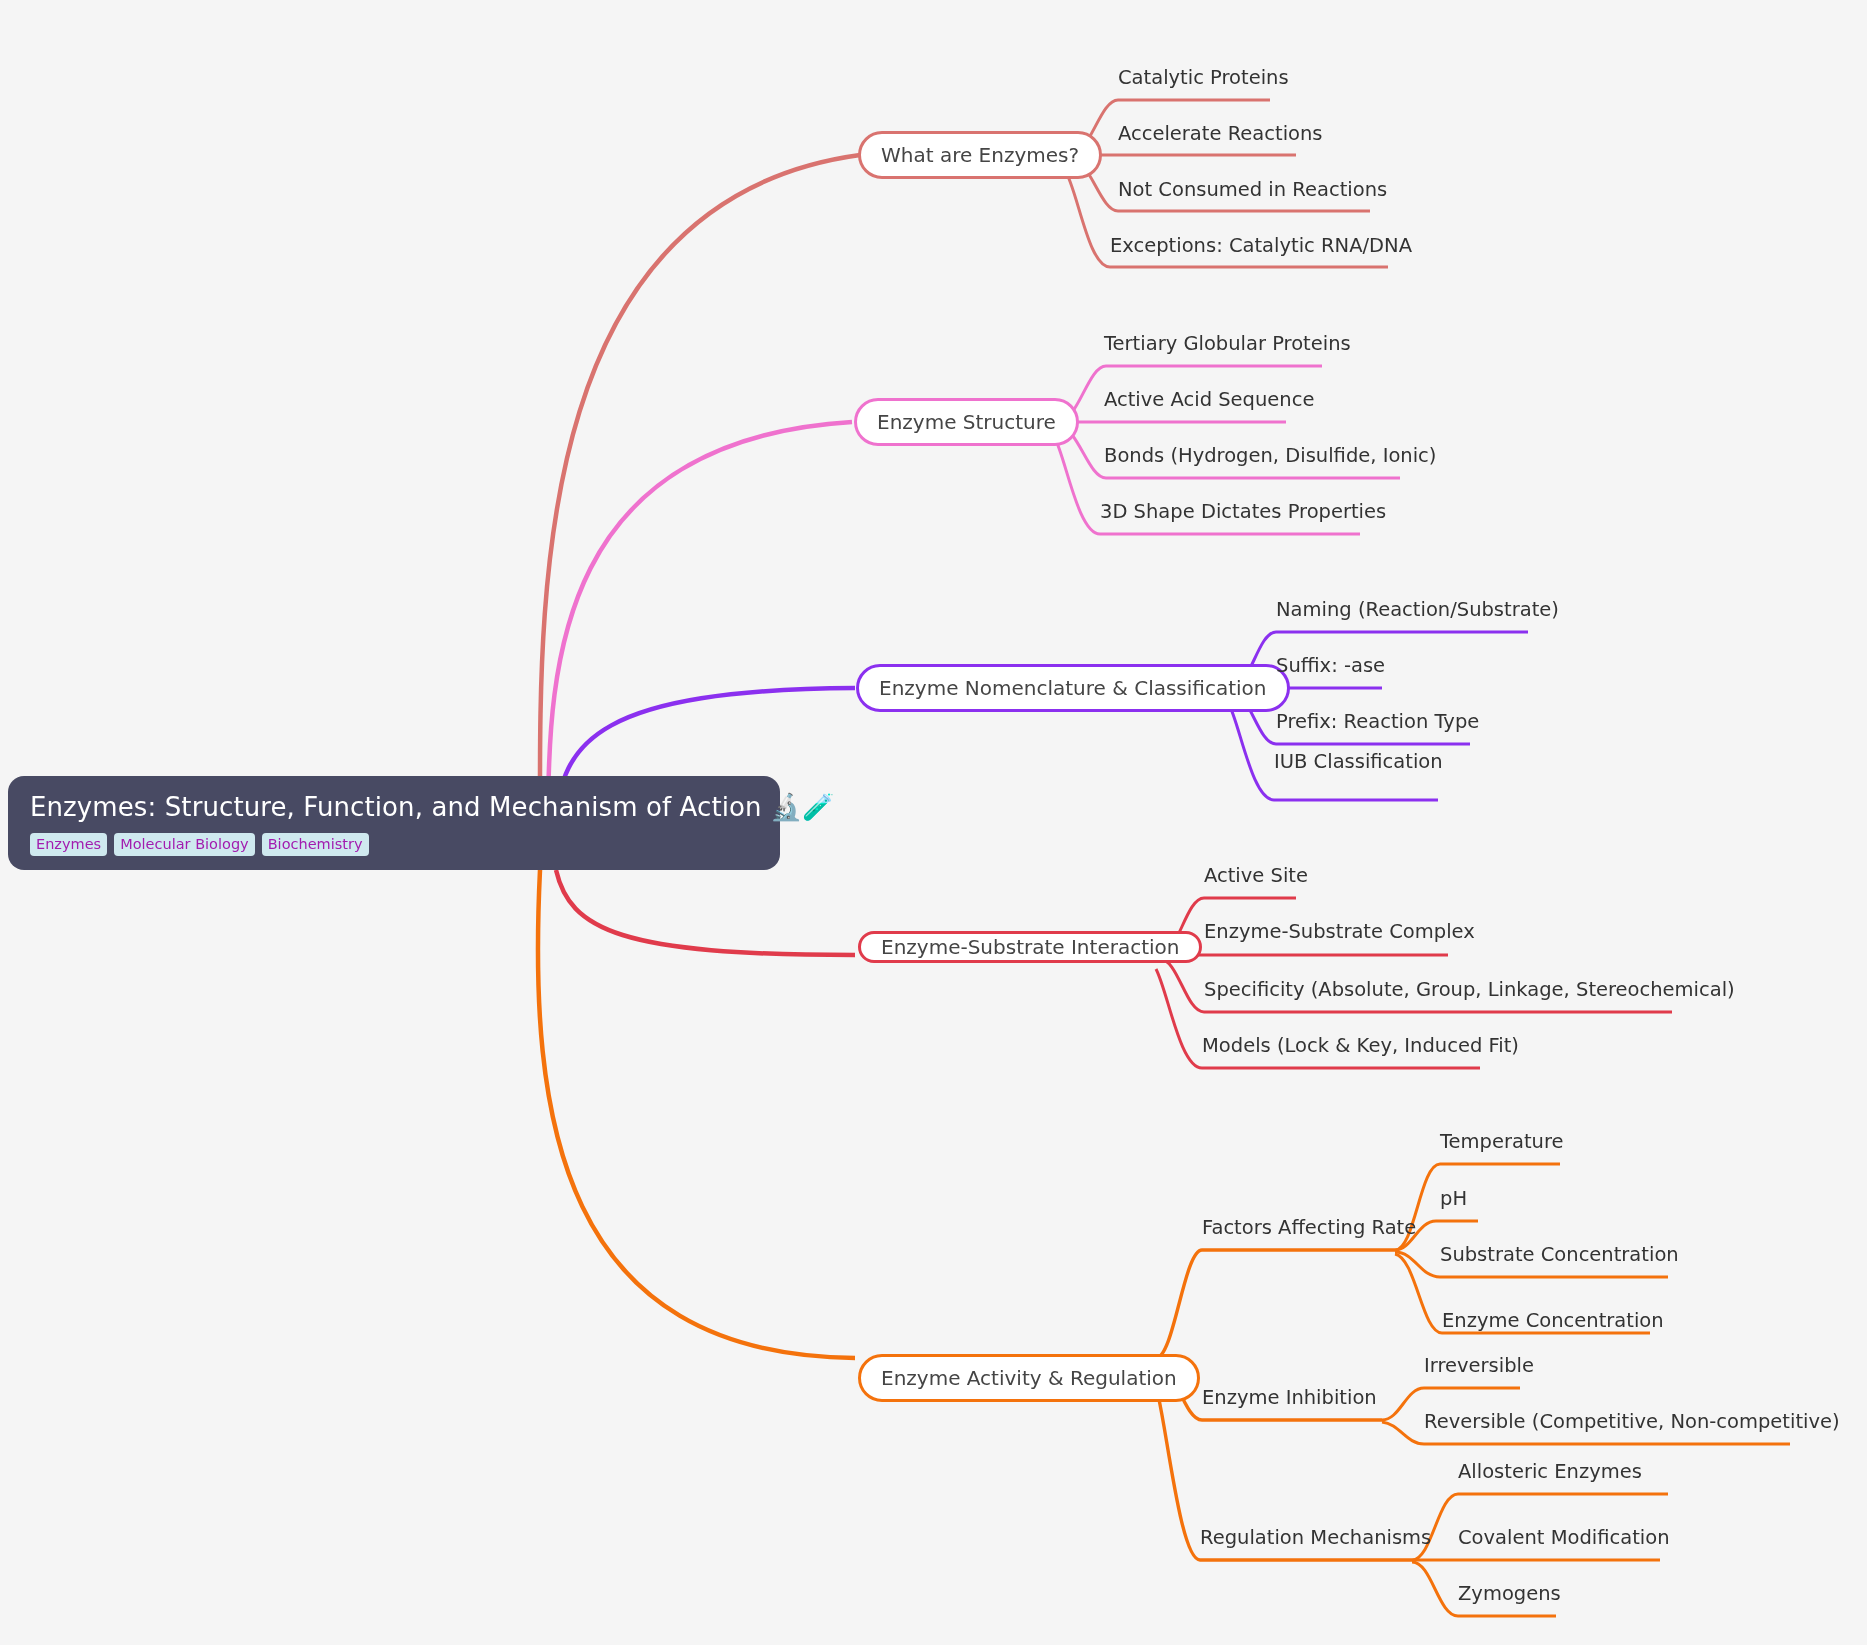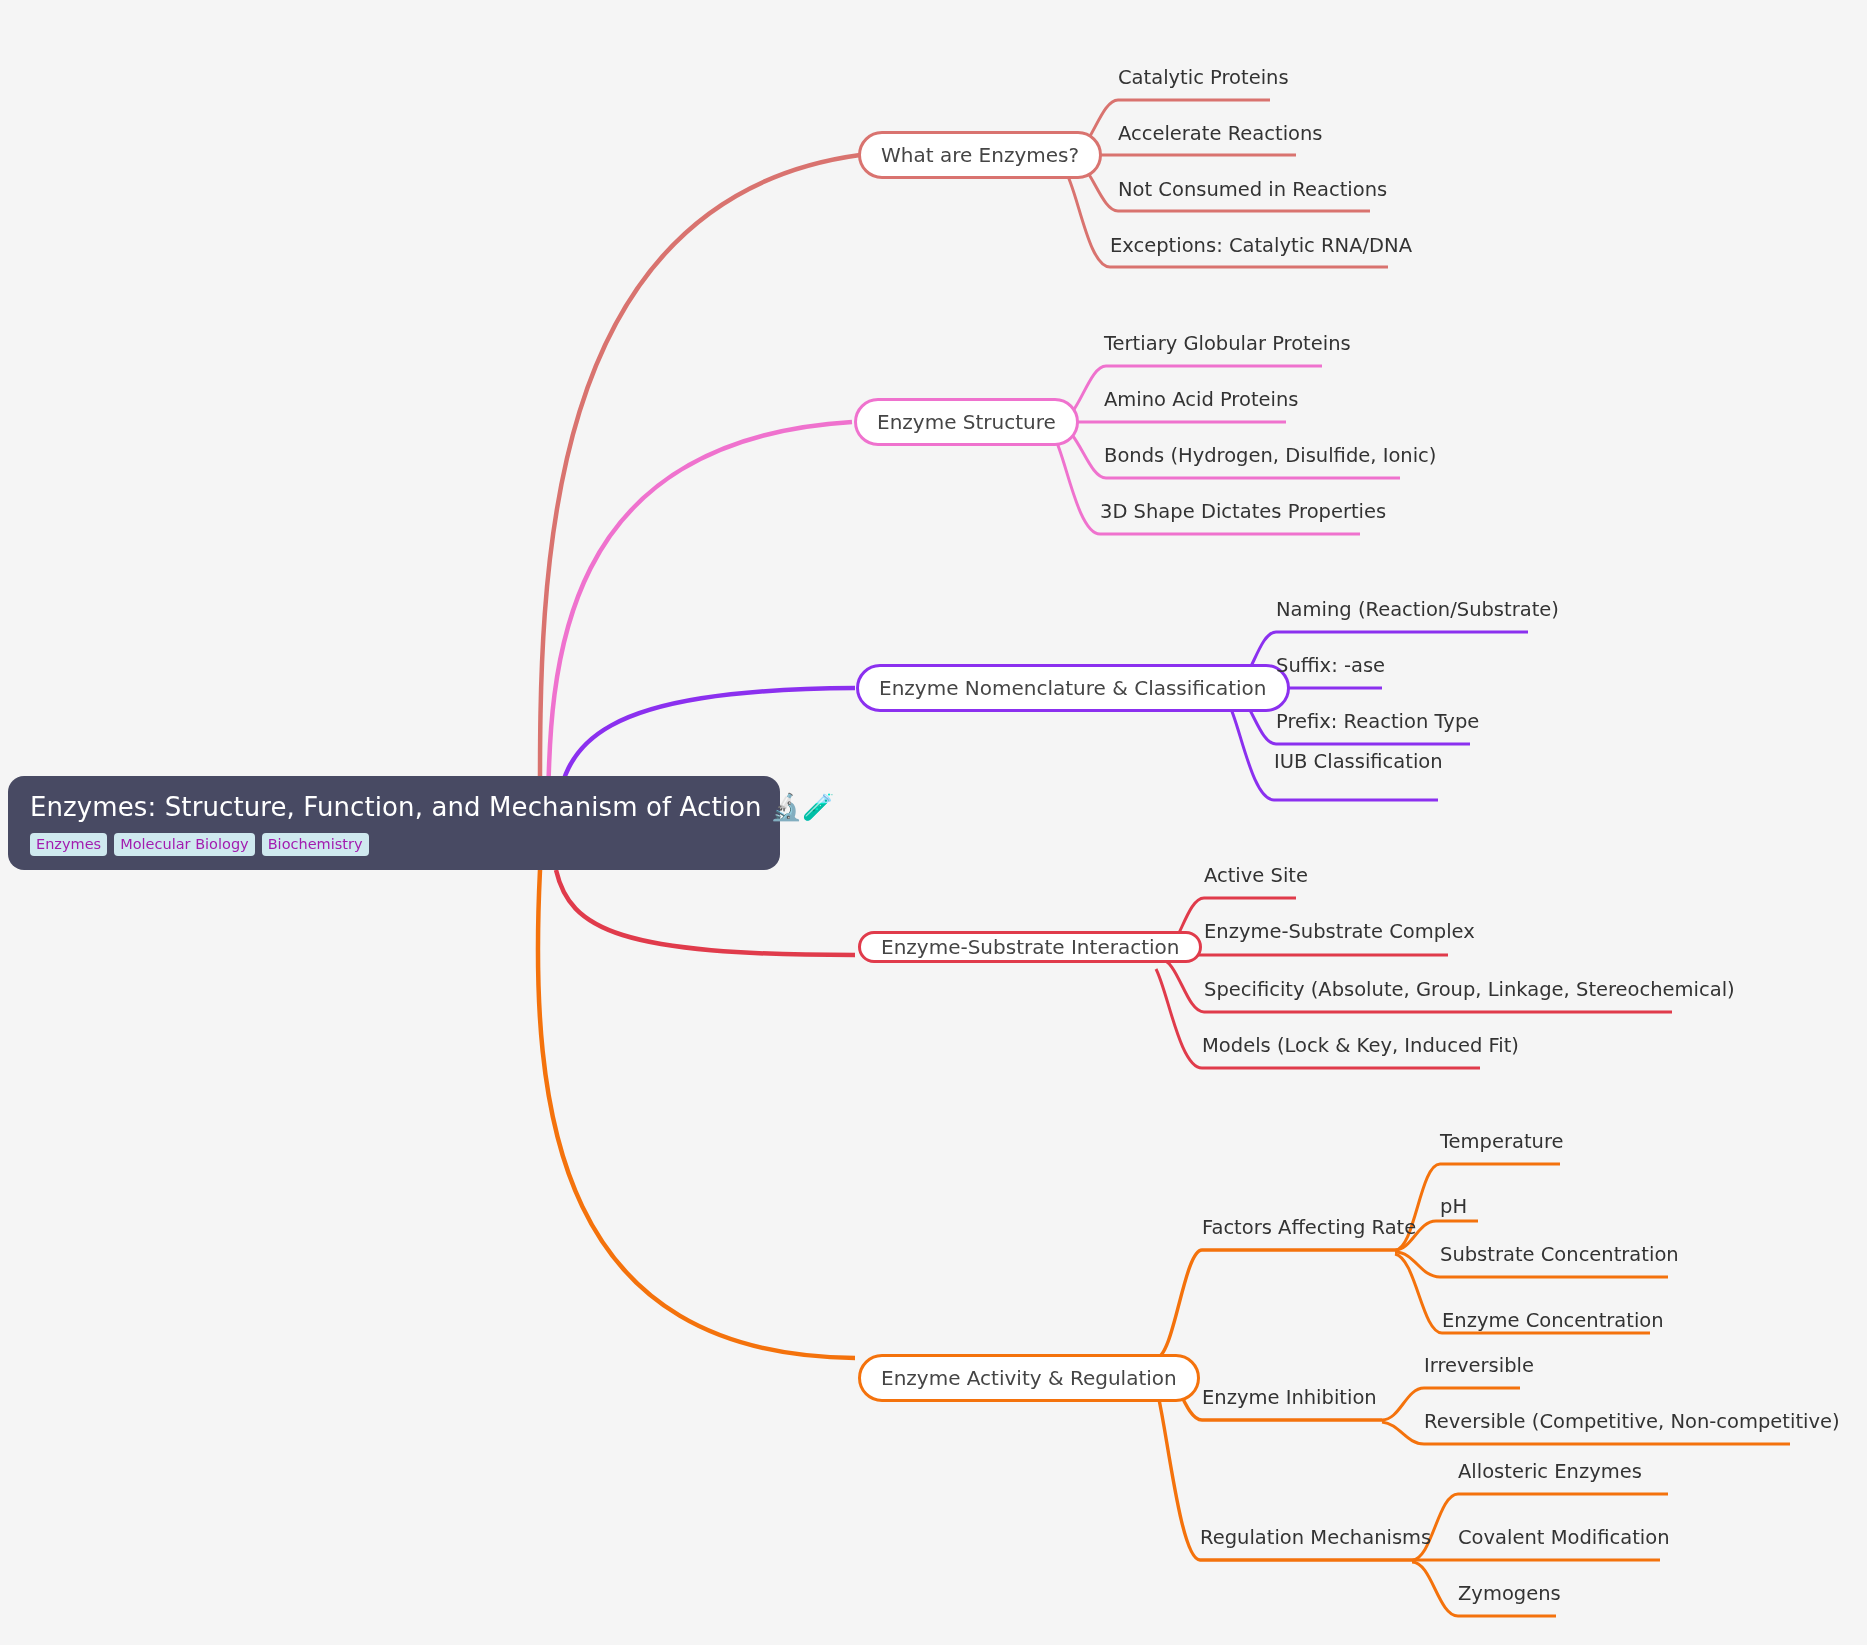--- a/index.html
+++ b/index.html
@@ -191,21 +191,21 @@
     <span>Exceptions: Catalytic RNA/DNA</span>
   </div>
 
   <div class="node-box" style="left:854px; top:398px; height:48px; border-color:#ef72ce;align-items:center;">
     <span>Enzyme Structure</span>
   </div>
   <div class="leaf" style="left:1104px; top:334px;">
     <span>Tertiary Globular Proteins</span>
   </div>
   <div class="leaf" style="left:1104px; top:390px;">
-    <span>Amino Acid Proteins</span>
+    <span>Active Acid Sequence</span>
   </div>
   <div class="leaf" style="left:1104px; top:446px;">
     <span>Bonds (Hydrogen, Disulfide, Ionic)</span>
   </div>
   <div class="leaf" style="left:1100px; top:502px;">
     <span>3D Shape Dictates Properties</span>
   </div>
 
   <div class="node-box" style="left:856px; top:664px; height:48px; border-color:#8b30ef;">
     <span>Enzyme Nomenclature &amp; Classification</span>
@@ -242,21 +242,21 @@
   <div class="node-box" style="left:858px; top:1334px; height:48px; border-color:#f4720c;margin-top:20px;">
     <span>Enzyme Activity &amp; Regulation</span>
   </div>
 
   <div class="mid" style="left:1202px; top:1218px;">
     <span>Factors Affecting Rate</span>
   </div>
   <div class="leaf" style="left:1440px; top:1132px;">
     <span>Temperature</span>
   </div>
-  <div class="leaf" style="left:1440px; top:1189px;margin-top:8px;">
+  <div class="leaf" style="left:1440px; top:1189px;">
     <span>pH</span>
   </div>
   <div class="leaf" style="left:1440px; top:1245px;">
     <span>Substrate Concentration</span>
   </div>
   <div class="leaf" style="left:1442px; top:1311px;">
     <span>Enzyme Concentration</span>
   </div>
 
   <div class="mid" style="left:1202px; top:1388px;">

